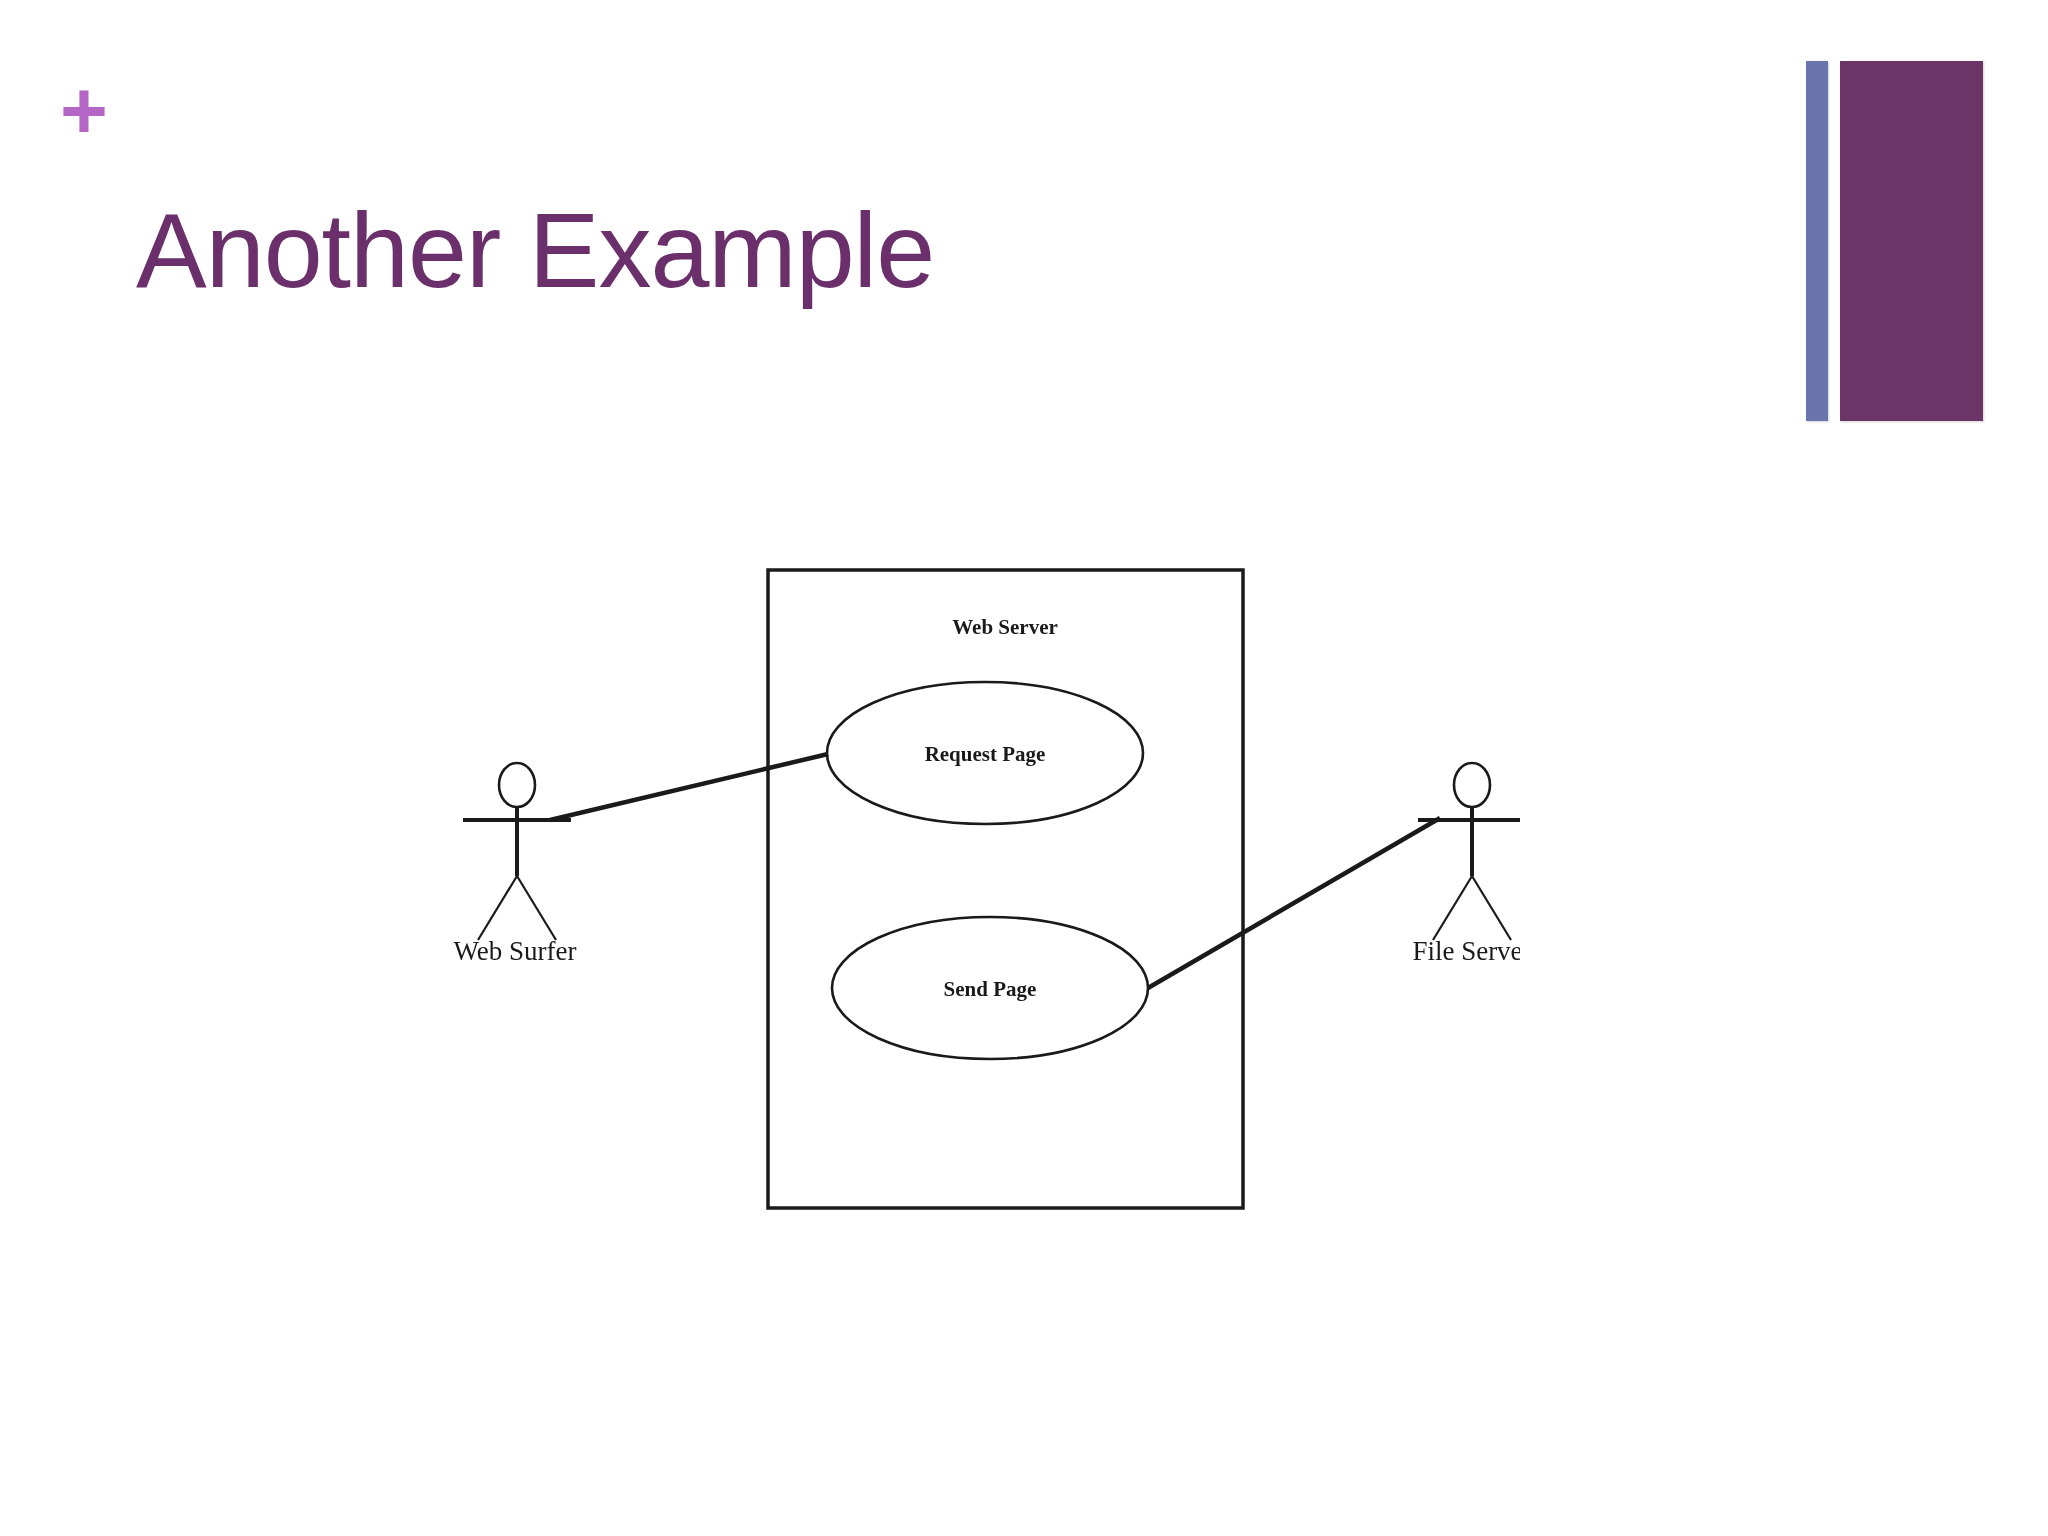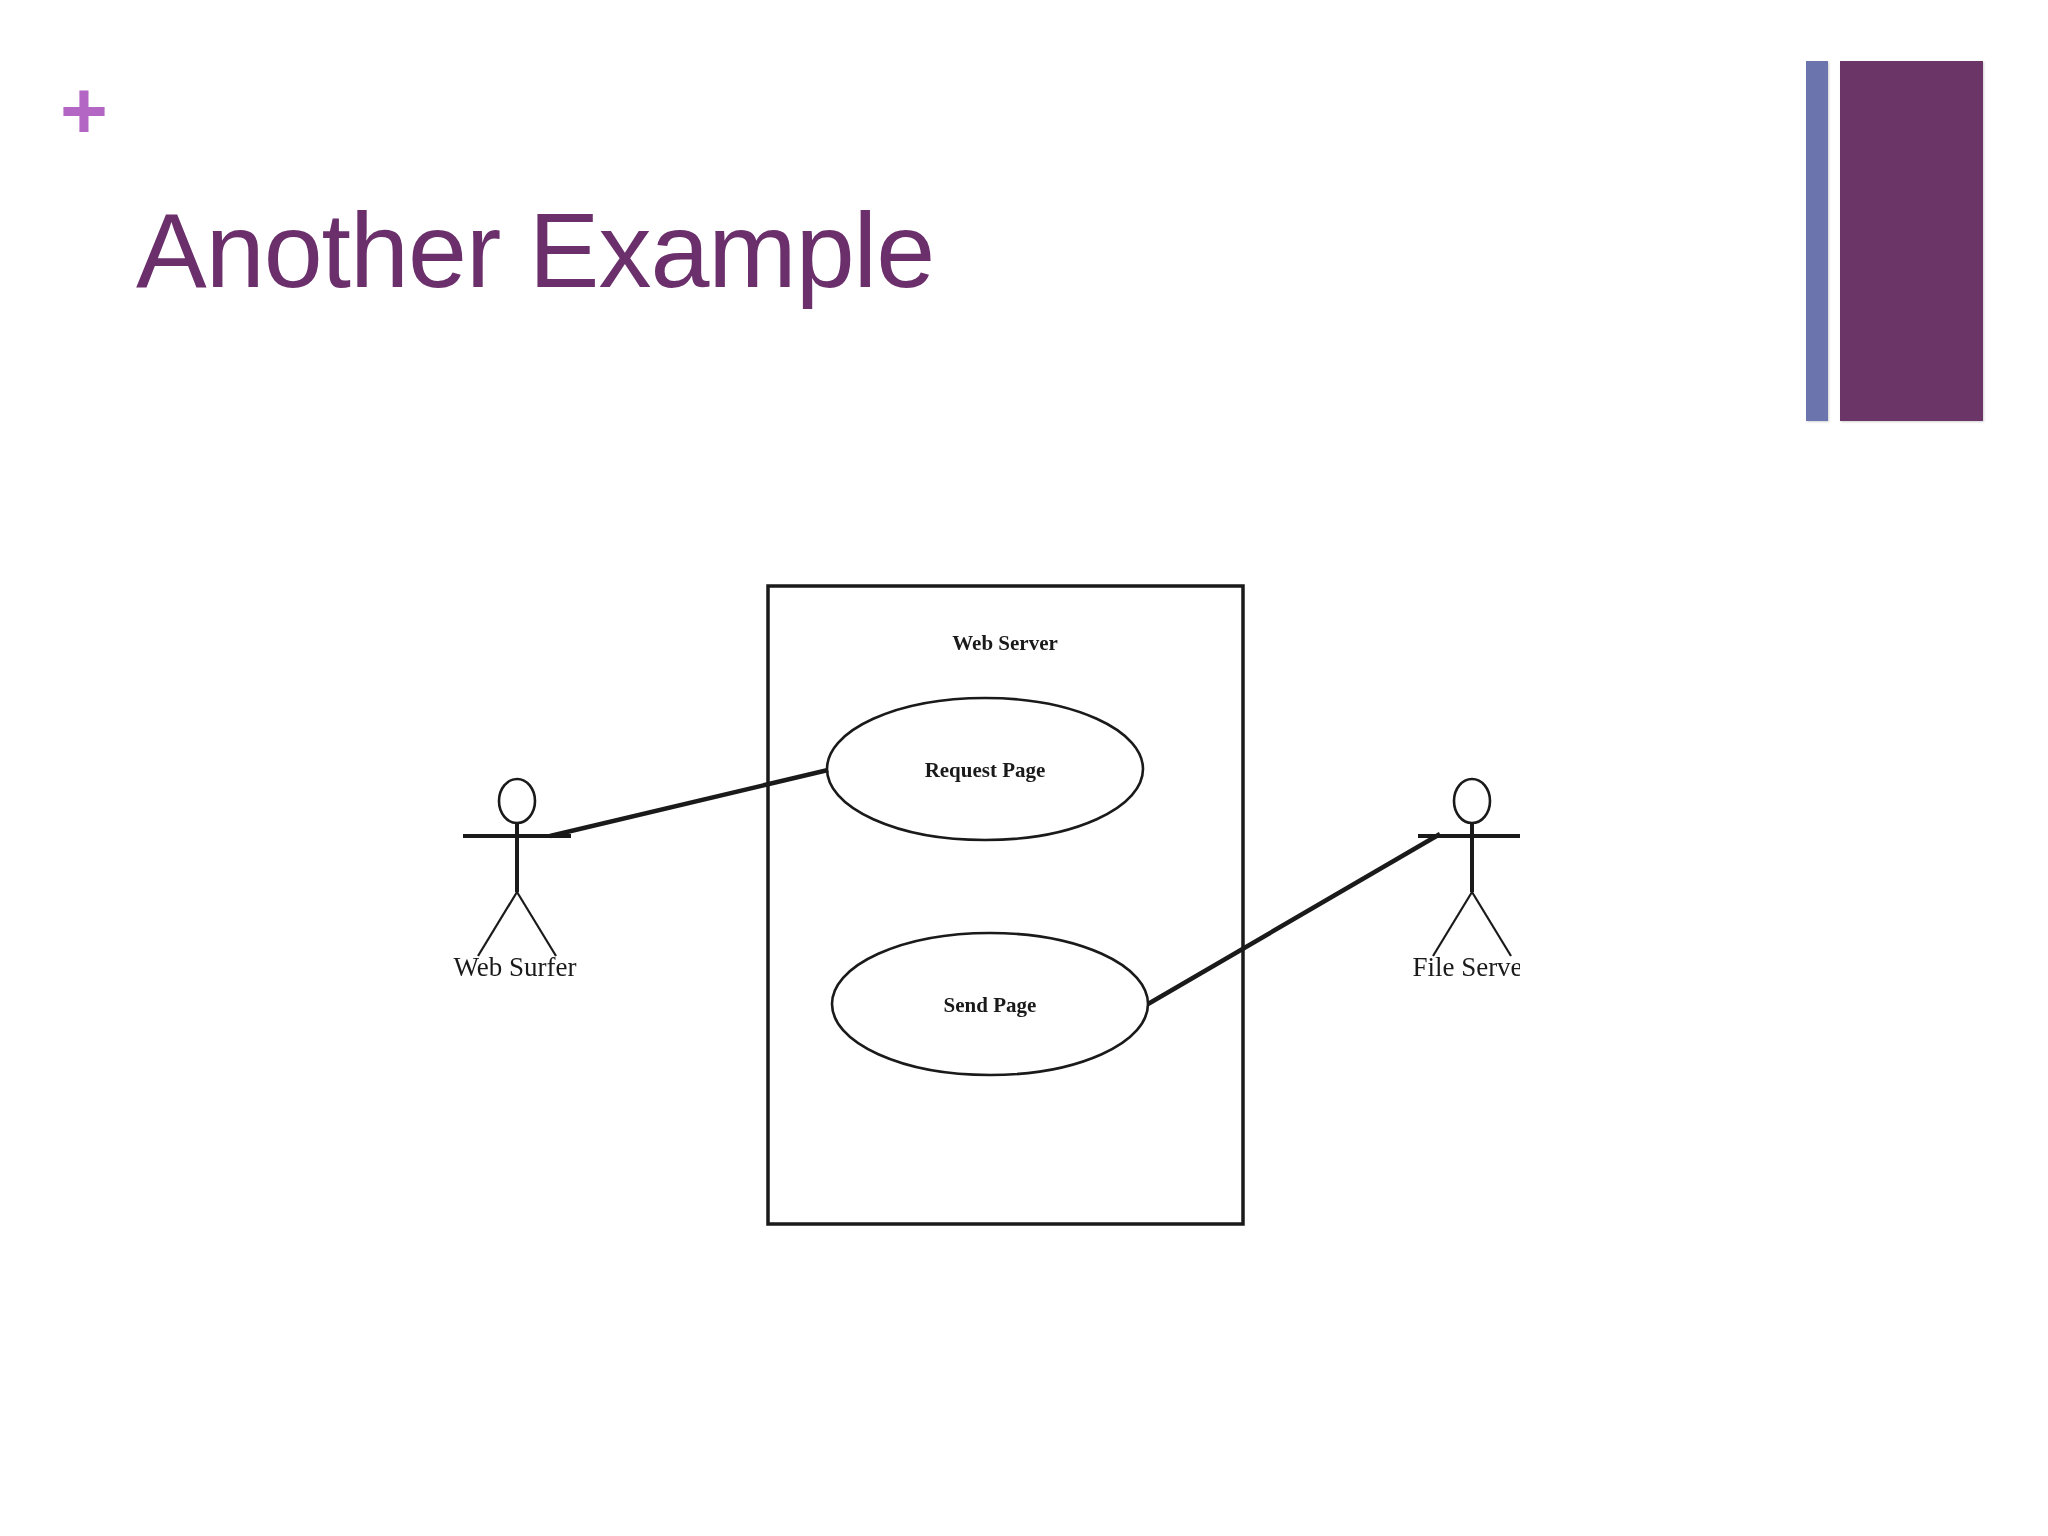--- a/index.html
+++ b/index.html
@@ -62,21 +62,21 @@
     width: 143px;
     height: 360px;
     background: #6B3667;
     box-shadow: 1px 1px 2px rgba(0,0,0,0.18);
   }
 
   
   #uml-diagram {
     position: absolute;
     left: 400px;
-    top: 556px;
+    top: 540px;
     width: 1120px;
     height: 720px;
   }
   #uml-diagram svg {
     display: block;
     width: 1120px;
     height: 720px;
   }
 
   .uml-label-bold {

